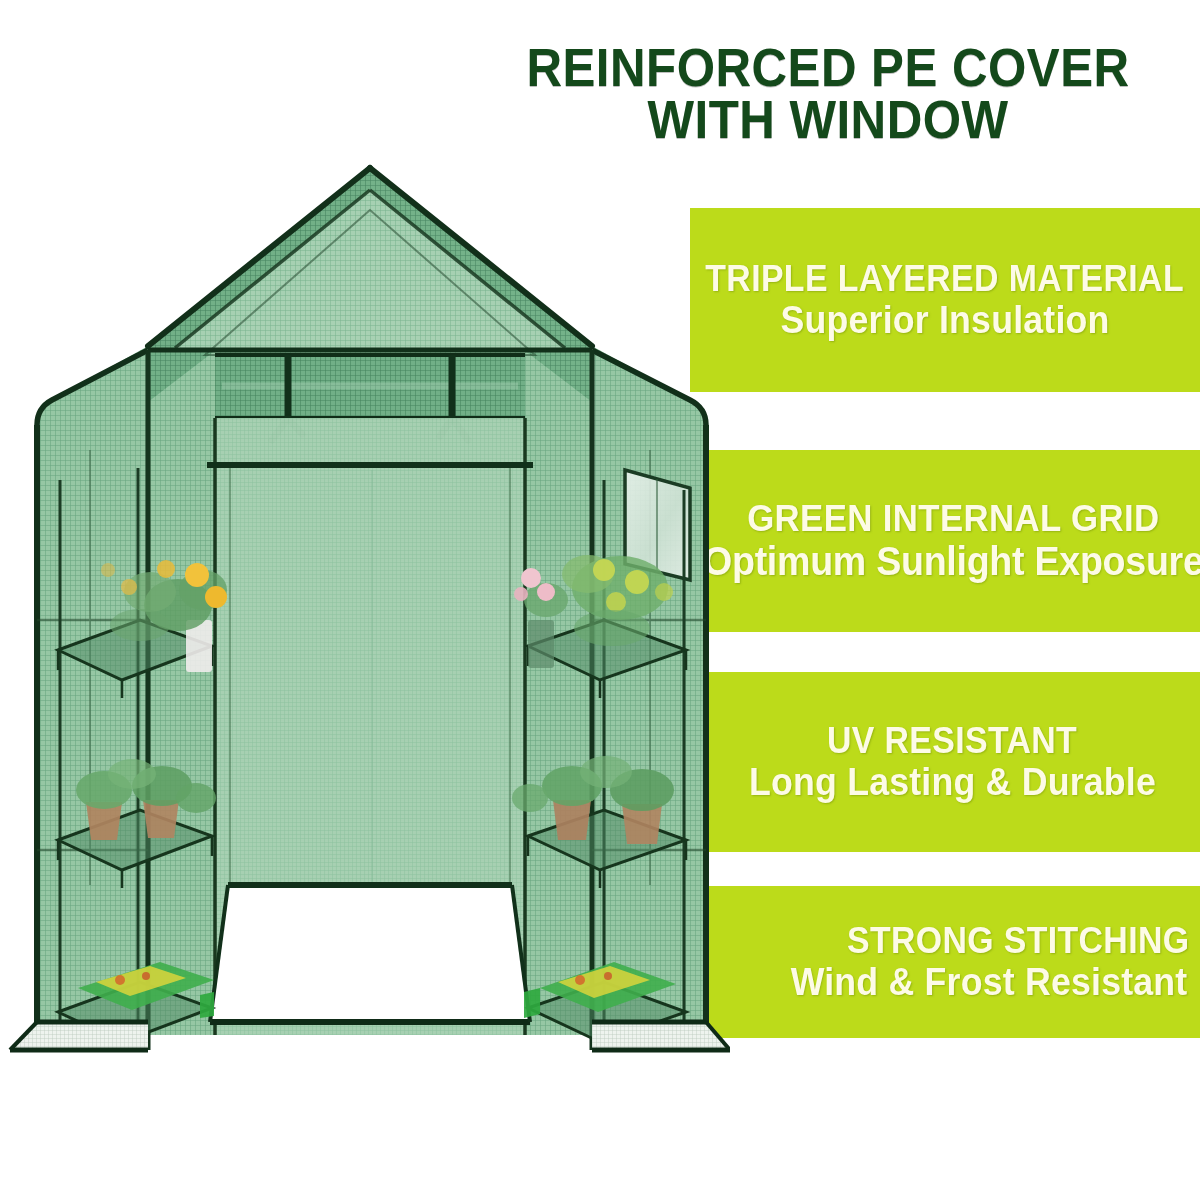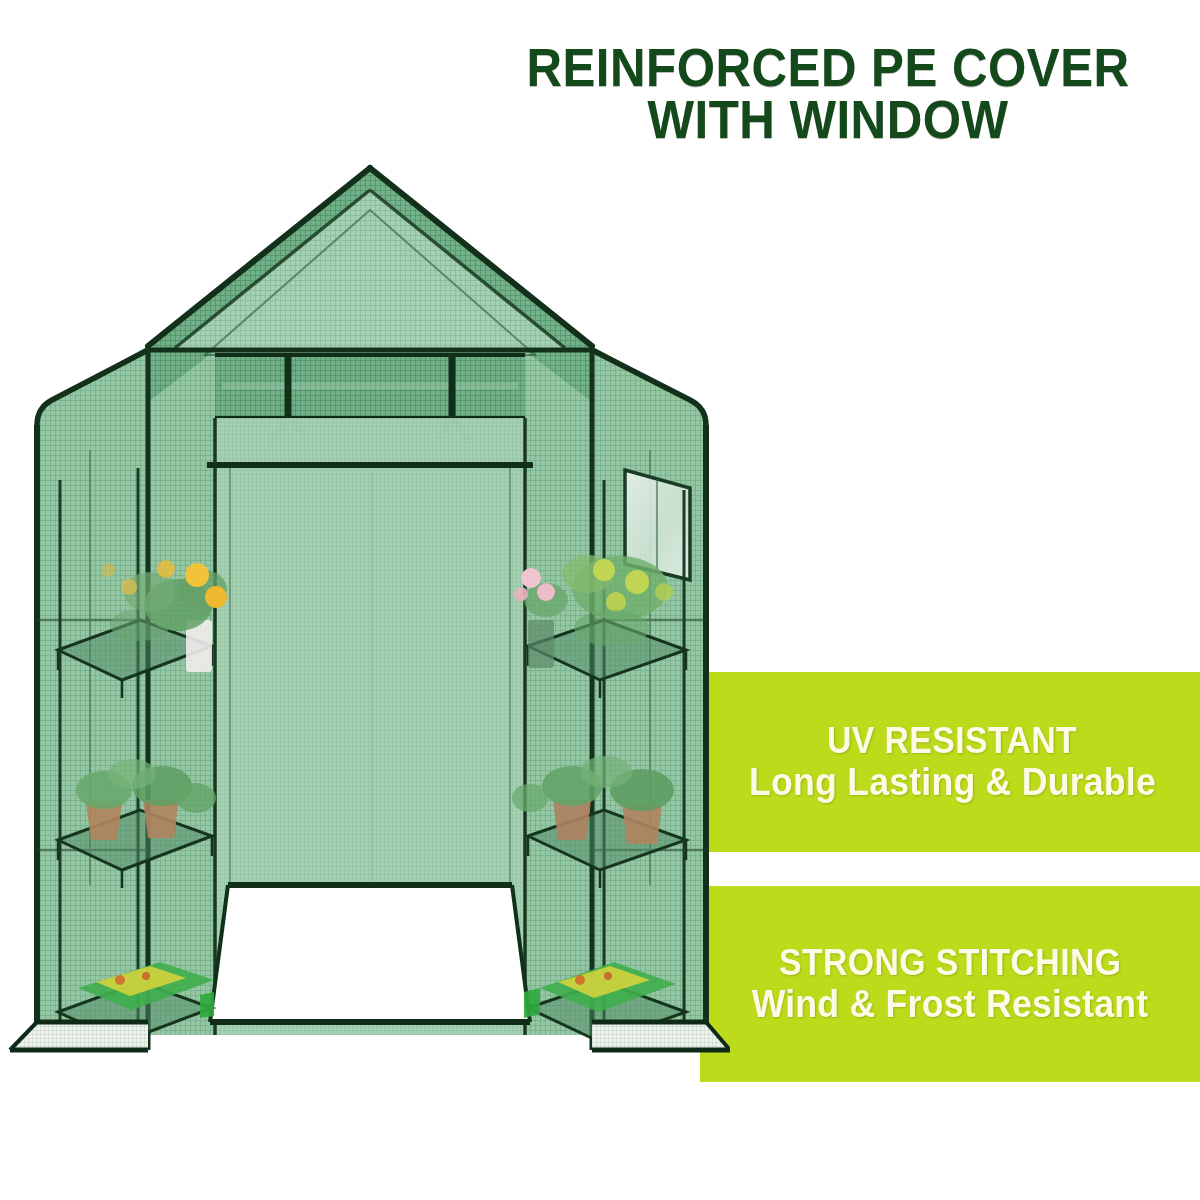--- a/index.html
+++ b/index.html
@@ -56,21 +56,21 @@
     white-space:nowrap;
     text-shadow:1px 1px 2px rgba(120,150,10,0.55);
     transform:scaleX(0.94);
   }
   .bar .hd { font-size:36px; line-height:1.12; letter-spacing:0.4px; }
   .bar .sb { font-size:38px; line-height:1.12; letter-spacing:0.2px; }
 
   .bar-1 { left:690px;  top:208px; height:184px; }
   .bar-2 { left:706px;  top:450px; height:182px; }
   .bar-3 { left:704px;  top:672px; height:180px;align-items:center; }
-  .bar-4 { left:700px;  top:886px; height:196px; }
+  .bar-4 { left:700px;  top:886px; height:152px;align-items:flex-end; }
 
   .bar-2 .sb { font-size:40px; letter-spacing:-0.3px; }
   .bar-2 .hd { font-size:37px; }
 
   
   #product {
     position:absolute;
     left:0; top:150px;
     width:730px; height:930px;
     z-index:30;
@@ -80,21 +80,29 @@
 </head>
 <body>
 
 <div id="stage">
 
   <div id="headline">
     <span class="ln ln1">REINFORCED PE COVER</span>
     <span class="ln ln2">WITH WINDOW</span>
   </div>
 
-
+  <div class="bar bar-1">
+    <span class="hd">TRIPLE LAYERED MATERIAL</span>
+    <span class="sb">Superior Insulation</span>
+  </div>
+
+  <div class="bar bar-2">
+    <span class="hd">GREEN INTERNAL GRID</span>
+    <span class="sb">Optimum Sunlight Exposure</span>
+  </div>
 
   <div class="bar bar-3">
     <span class="hd">UV RESISTANT</span>
     <span class="sb">Long Lasting &amp; Durable</span>
   </div>
 
   <div class="bar bar-4">
     <span class="hd">STRONG STITCHING</span>
     <span class="sb">Wind &amp; Frost Resistant</span>
   </div>

